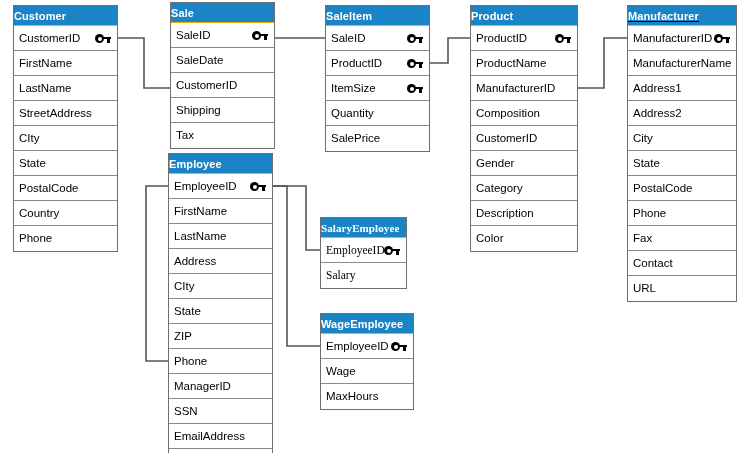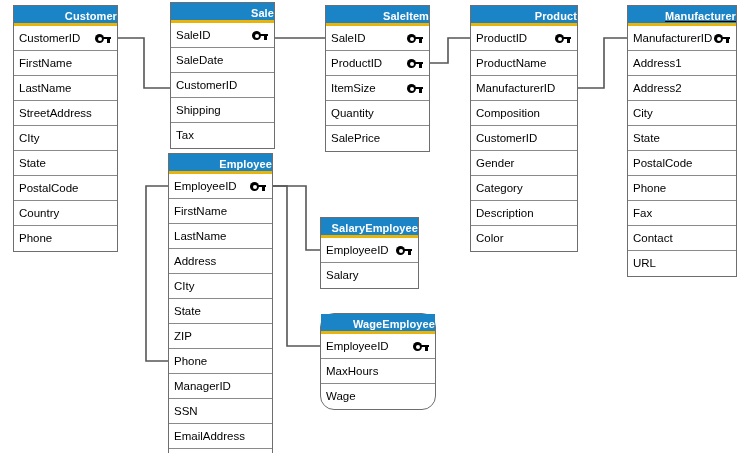--- a/index.html
+++ b/index.html
@@ -33,23 +33,23 @@
     z-index: 2;
   }
   .entity-header {
     box-sizing: border-box;
     height: 20px;
     line-height: 20px;
     background: #1a84c6;
     color: #ffffff;
     font-size: 11px;
     font-weight: bold;
-    text-align: right;
+    text-align: left;
     letter-spacing: 0.1px;
-    border-bottom: 3px solid #eab308;
+    border-bottom: 1px solid #eab308;
     overflow: hidden;
     white-space: nowrap;
   }
   .attr-row {
     box-sizing: border-box;
     height: 25px;
     line-height: 24px;
     border-bottom: 1px solid #8a8a8a;
     padding: 0 5px 8px 5px;
     font-size: 11.5px;
@@ -185,20 +185,21 @@
       <div class="attr-row"><span class="attr-name">Description</span></div>
       <div class="attr-row"><span class="attr-name">Color</span></div>
     </div>
     <div class="entity" style="left: 627px; top: 5px; width: 110px; text-decoration: underline;">
       <div class="entity-header">Manufacturer</div>
       <div class="attr-row"><span class="attr-name">ManufacturerID</span><span class="key-icon">
           <span class="ring"></span>
           <span class="shaft"></span>
           <span class="tooth"></span>
         </span></div>
+      <div class="attr-row"><span class="attr-name">ManufacturerName</span></div>
       <div class="attr-row"><span class="attr-name">Address1</span></div>
       <div class="attr-row"><span class="attr-name">Address2</span></div>
       <div class="attr-row"><span class="attr-name">City</span></div>
       <div class="attr-row"><span class="attr-name">State</span></div>
       <div class="attr-row"><span class="attr-name">PostalCode</span></div>
       <div class="attr-row"><span class="attr-name">Phone</span></div>
       <div class="attr-row"><span class="attr-name">Fax</span></div>
       <div class="attr-row"><span class="attr-name">Contact</span></div>
       <div class="attr-row"><span class="attr-name">URL</span></div>
     </div>
@@ -214,32 +215,32 @@
       <div class="attr-row"><span class="attr-name">Address</span></div>
       <div class="attr-row"><span class="attr-name">CIty</span></div>
       <div class="attr-row"><span class="attr-name">State</span></div>
       <div class="attr-row"><span class="attr-name">ZIP</span></div>
       <div class="attr-row"><span class="attr-name">Phone</span></div>
       <div class="attr-row"><span class="attr-name">ManagerID</span></div>
       <div class="attr-row"><span class="attr-name">SSN</span></div>
       <div class="attr-row"><span class="attr-name">EmailAddress</span></div>
       <div class="attr-row"><span class="attr-name">HIreDate</span></div>
     </div>
-    <div class="entity" style="left: 320px; top: 217px; width: 99px;">
+    <div class="entity" style="left: 320px; top: 217px; width: 87px; font-family: Liberation Serif, serif;">
       <div class="entity-header">SalaryEmployee</div>
       <div class="attr-row"><span class="attr-name">EmployeeID</span><span class="key-icon">
           <span class="ring"></span>
           <span class="shaft"></span>
           <span class="tooth"></span>
         </span></div>
       <div class="attr-row"><span class="attr-name">Salary</span></div>
     </div>
-    <div class="entity" style="left: 320px; top: 313px; width: 116px; border-radius: 14px;">
+    <div class="entity" style="left: 320px; top: 313px; width: 94px;">
       <div class="entity-header">WageEmployee</div>
       <div class="attr-row"><span class="attr-name">EmployeeID</span><span class="key-icon">
           <span class="ring"></span>
           <span class="shaft"></span>
           <span class="tooth"></span>
         </span></div>
+      <div class="attr-row"><span class="attr-name">Wage</span></div>
       <div class="attr-row"><span class="attr-name">MaxHours</span></div>
-      <div class="attr-row"><span class="attr-name">Wage</span></div>
     </div>
   </div>
 
 </body></html>

